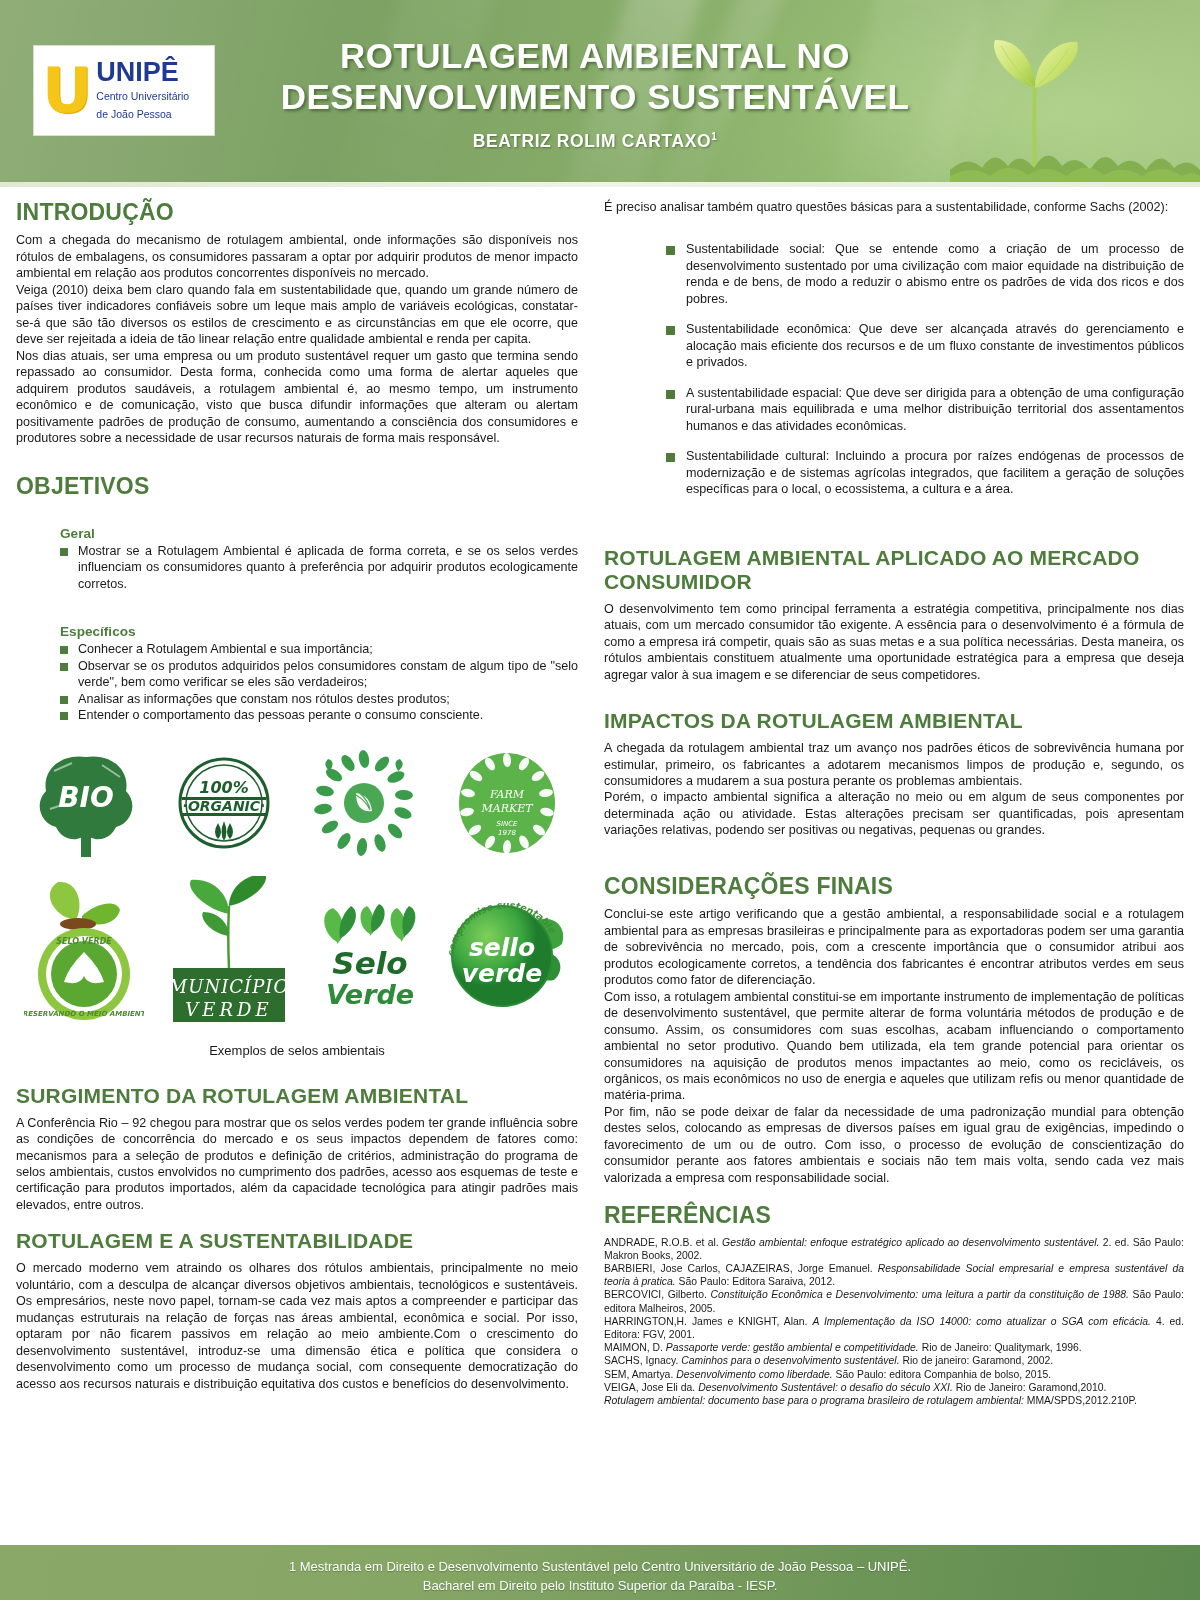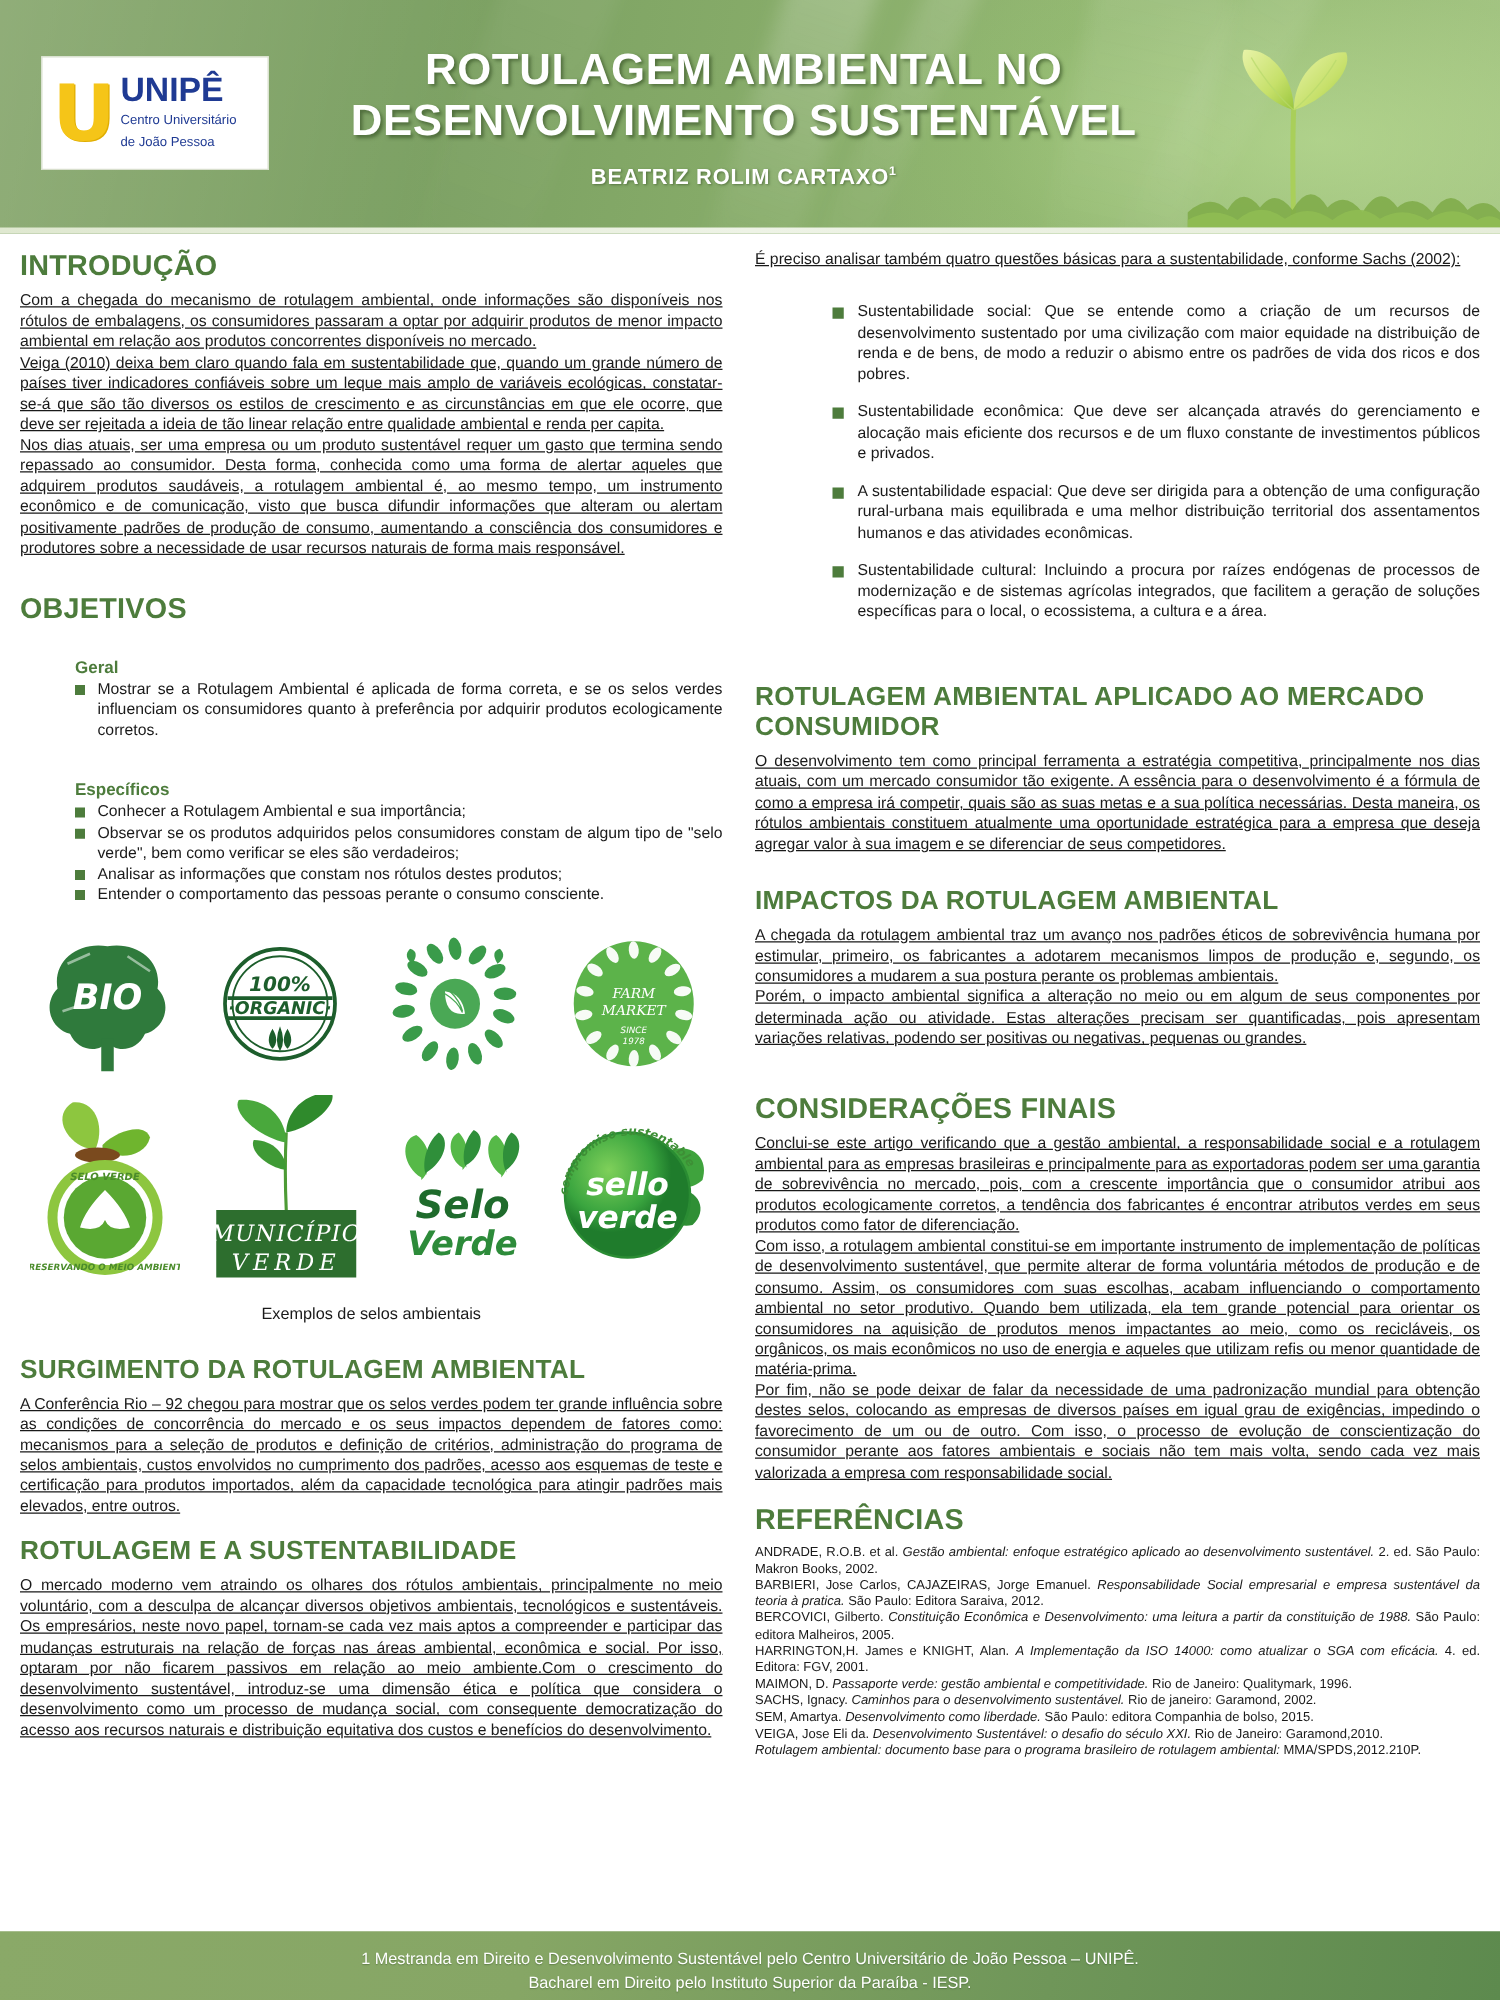--- a/index.html
+++ b/index.html
@@ -140,21 +140,20 @@
   h2.sec.big { font-size: 23px; }
   h2.sec.tight { margin-bottom: 2px; }
 
   p.body {
     font-family: "Liberation Sans", sans-serif;
     font-size: 12.6px;
     color: #1a1a1a;
     text-align: justify;
     line-height: 1.31;
     margin: 0;
-    text-decoration: underline;
   }
   p.body + p.body { margin-top: 0px; }
 
   h3.subhead {
     font-family: "Liberation Sans", sans-serif;
     font-size: 13.6px;
     font-weight: bold;
     color: #4d7c3c;
     margin: 16px 0 2px 44px;
   }
@@ -476,21 +475,21 @@
       <p class="body">O mercado moderno vem atraindo os olhares dos rótulos ambientais, principalmente no meio voluntário, com a desculpa de alcançar diversos objetivos ambientais, tecnológicos e sustentáveis. Os empresários, neste novo papel, tornam-se cada vez mais aptos a compreender e participar das mudanças estruturais na relação de forças nas áreas ambiental, econômica e social. Por isso, optaram por não ficarem passivos em relação ao meio ambiente.Com o crescimento do desenvolvimento sustentável, introduz-se uma dimensão ética e política que considera o desenvolvimento como um processo de mudança social, com consequente democratização do acesso aos recursos naturais e distribuição equitativa dos custos e benefícios do desenvolvimento.</p>
     </div>
 
     <div class="col-right">
 
       <p class="body">É preciso analisar também quatro questões básicas para a sustentabilidade, conforme Sachs (2002):</p>
 
       <div class="gap-lg"></div>
 
       <ul class="bullets spaced">
-        <li>Sustentabilidade social: Que se entende como a criação de um recursos de desenvolvimento sustentado por uma civilização com maior equidade na distribuição de renda e de bens, de modo a reduzir o abismo entre os padrões de vida dos ricos e dos pobres.</li>
+        <li>Sustentabilidade social: Que se entende como a criação de um processo de desenvolvimento sustentado por uma civilização com maior equidade na distribuição de renda e de bens, de modo a reduzir o abismo entre os padrões de vida dos ricos e dos pobres.</li>
         <li>Sustentabilidade econômica: Que deve ser alcançada através do gerenciamento e alocação mais eficiente dos recursos e de um fluxo constante de investimentos públicos e privados.</li>
         <li>A sustentabilidade espacial: Que deve ser dirigida para a obtenção de uma configuração rural-urbana mais equilibrada e uma melhor distribuição territorial dos assentamentos humanos e das atividades econômicas.</li>
         <li>Sustentabilidade cultural: Incluindo a procura por raízes endógenas de processos de modernização e de sistemas agrícolas integrados, que facilitem a geração de soluções específicas para o local, o ecossistema, a cultura e a área.</li>
       </ul>
 
       <div class="gap-xl"></div>
 
       <h2 class="sec">ROTULAGEM AMBIENTAL APLICADO AO MERCADO CONSUMIDOR</h2>
       <p class="body">O desenvolvimento tem como principal ferramenta a estratégia competitiva, principalmente nos dias atuais, com um mercado consumidor tão exigente. A essência para o desenvolvimento é a fórmula de como a empresa irá competir, quais são as suas metas e a sua política necessárias. Desta maneira, os rótulos ambientais constituem atualmente uma oportunidade estratégica para a empresa que deseja agregar valor à sua imagem e se diferenciar de seus competidores.</p>
 

